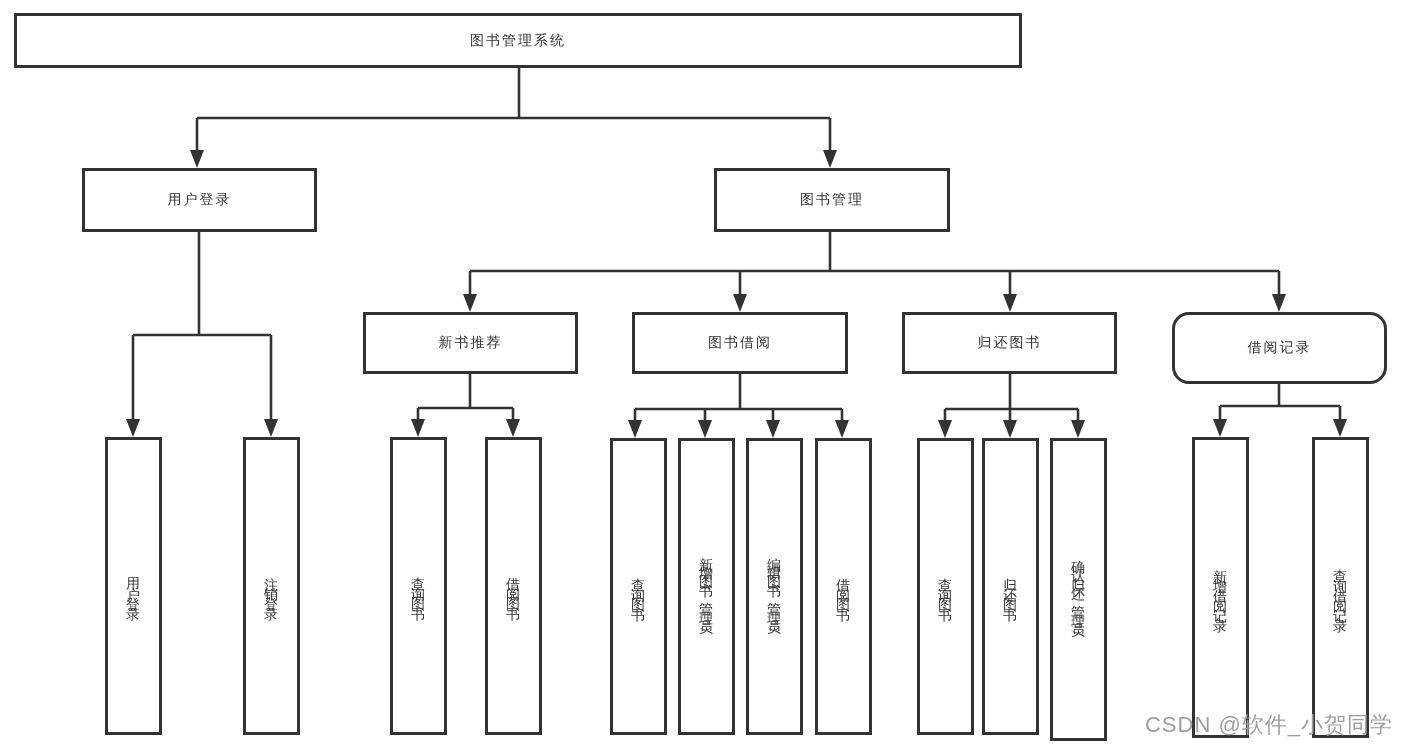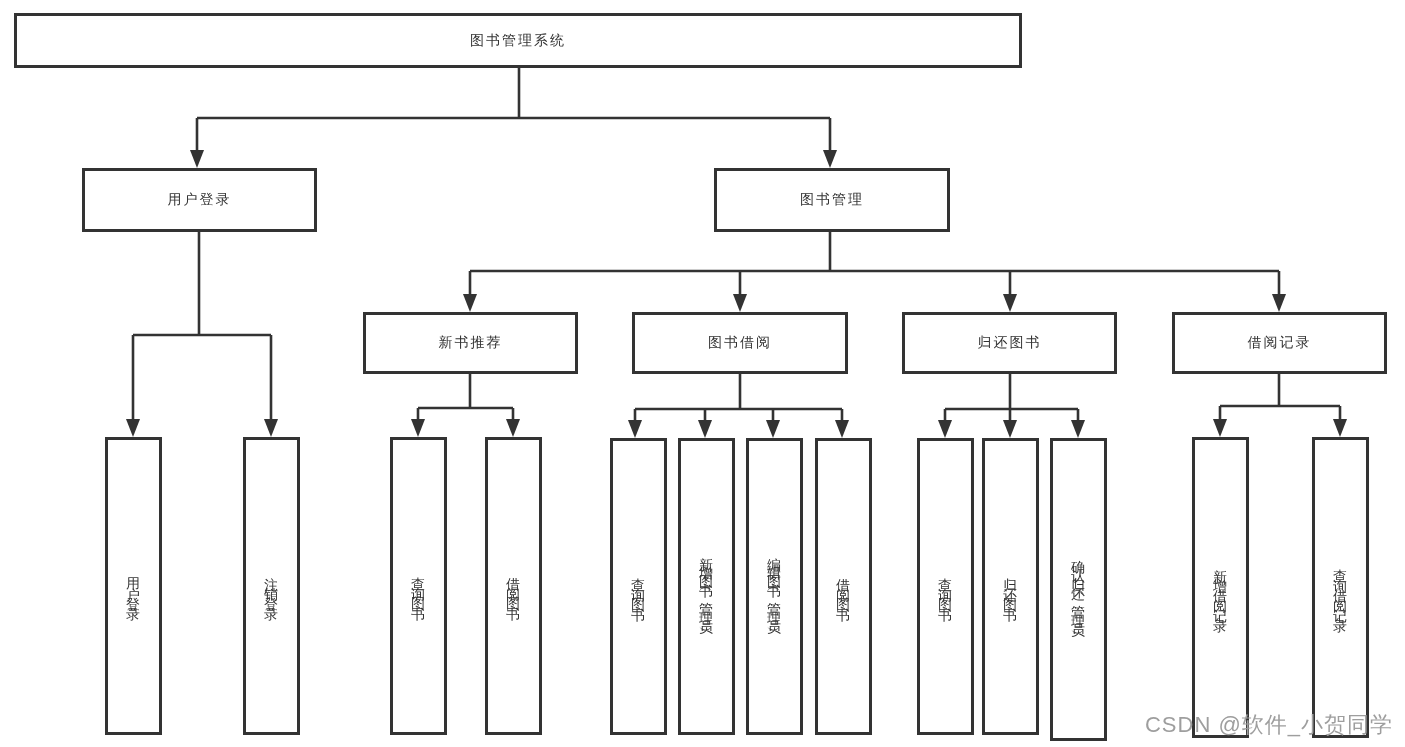--- a/index.html
+++ b/index.html
@@ -120,21 +120,21 @@
   </svg>
 
   <div class="node" style="left:14px;top:13px;width:1008px;height:55px;">图书管理系统</div>
 
   <div class="node" style="left:82px;top:168px;width:235px;height:64px;">用户登录</div>
   <div class="node" style="left:714px;top:168px;width:236px;height:64px;">图书管理</div>
 
   <div class="node" style="left:363px;top:312px;width:215px;height:62px;">新书推荐</div>
   <div class="node" style="left:632px;top:312px;width:216px;height:62px;">图书借阅</div>
   <div class="node" style="left:902px;top:312px;width:215px;height:62px;">归还图书</div>
-  <div class="node" style="left:1172px;top:312px;width:215px;height:62px;">借阅记录</div>
+  <div class="node" style="left:1172px;top:312px;width:215px;height:72px;border-radius:17px;">借阅记录</div>
 
   <div class="node vnode" style="left:105px;top:437px;width:57px;height:298px;">用户登录</div>
   <div class="node vnode" style="left:243px;top:437px;width:57px;height:298px;">注销登录</div>
 
   <div class="node vnode" style="left:390px;top:437px;width:57px;height:298px;">查询图书</div>
   <div class="node vnode" style="left:485px;top:437px;width:57px;height:298px;">借阅图书</div>
 
   <div class="node vnode" style="left:610px;top:438px;width:57px;height:297px;">查询图书</div>
   <div class="node vnode long" style="left:678px;top:438px;width:57px;height:297px;">新增图书（管理员）</div>
   <div class="node vnode long" style="left:746px;top:438px;width:57px;height:297px;">编辑图书（管理员）</div>

